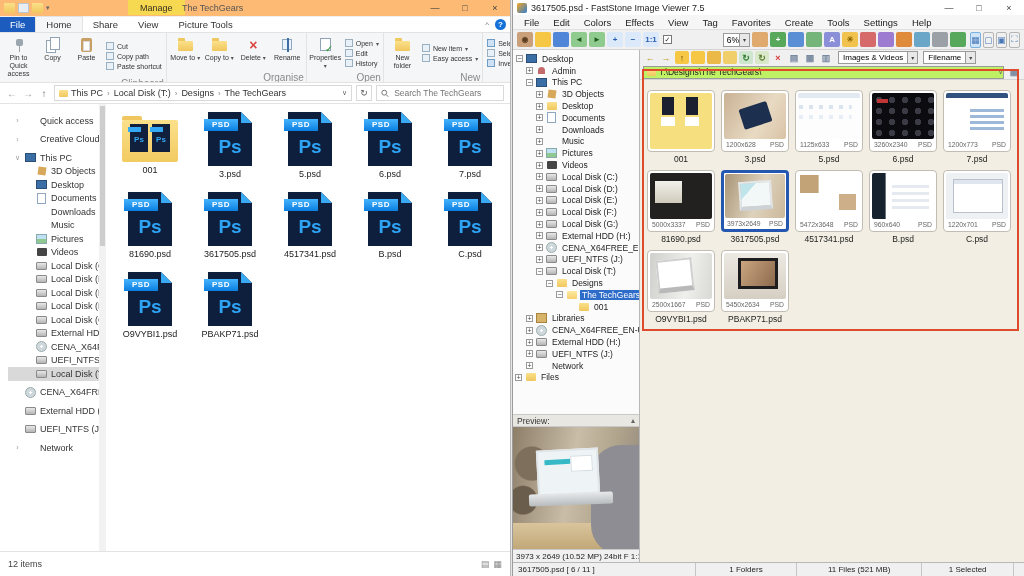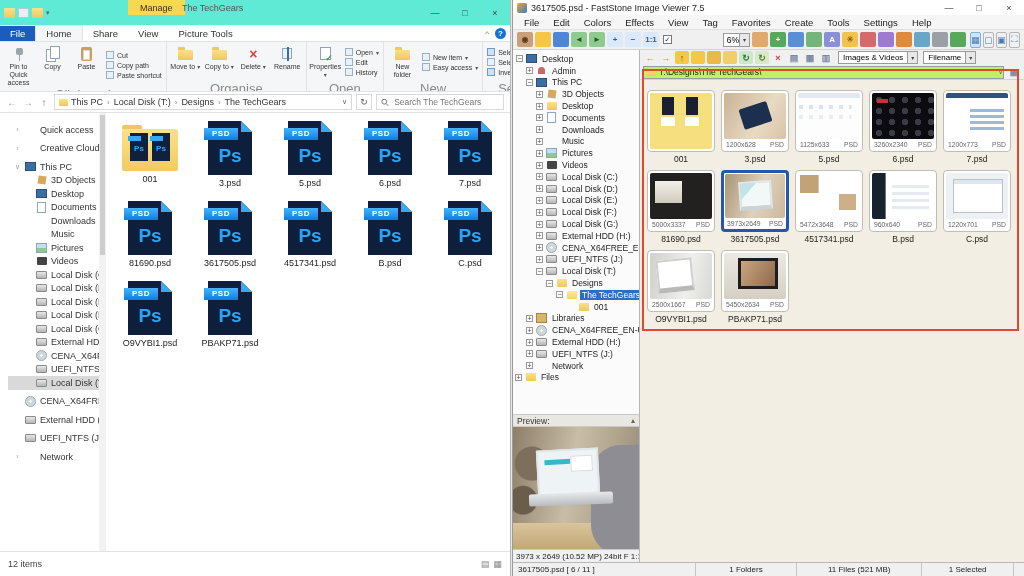--- a/index.html
+++ b/index.html
@@ -1,21 +1,21 @@
 <!DOCTYPE html>
 <html><head>
 <meta charset="utf-8">
 <style>
   html,body{margin:0;padding:0;background:#8b8f94;}
   *{box-sizing:border-box;font-family:"Liberation Sans",sans-serif;}
   #stage{position:relative;width:1024px;height:576px;overflow:hidden;background:#e8e8e8;}
 
   
   #explorer{position:absolute;left:0;top:0;width:511px;height:576px;background:#fff;border-right:1px solid #b8b8b8;display:flex;flex-direction:column;}
-  .x-titlebar{height:26px;background:#5eead4;display:flex;align-items:center;position:relative;border-bottom:1px solid #f0f0f0;}
+  .x-titlebar{height:17px;background:#fdba74;display:flex;align-items:center;position:relative;border-bottom:1px solid #f0f0f0;}
   .qat{display:flex;align-items:center;gap:3px;padding-left:4px;}
   .qico{width:11px;height:10px;background:linear-gradient(#fbe08a,#f0c75e);border-radius:1px;}
   .qico.alt{background:#e9eef5;border:1px solid #b9c6d2;}
   .qcaret{font-size:7px;color:#666;}
   .x-manage{position:absolute;left:128px;top:0;height:15px;padding:0 12px;background:#f7d851;color:#3b3320;font-size:9px;display:flex;align-items:center;}
   .x-wtitle{position:absolute;left:182px;top:0;height:15px;display:flex;align-items:center;font-size:9px;color:#555;}
   .wctrls{margin-left:auto;display:flex;height:100%;}
   .wc{width:30px;display:flex;align-items:center;justify-content:center;font-size:9px;color:#444;}
   .x-tabs{height:16px;display:flex;align-items:flex-end;border-bottom:1px solid #e3e3e3;background:#fff;position:relative;}
   .x-tab{padding:2px 10px 2px;font-size:9.5px;color:#333;}
@@ -24,21 +24,21 @@
   .tabs-right{position:absolute;right:4px;bottom:2px;display:flex;gap:6px;align-items:center;}
   .rib-collapse{font-size:8px;color:#777;}
   .helpq{width:11px;height:11px;border-radius:50%;background:#1471d8;color:#fff;font-size:8px;font-weight:bold;display:flex;align-items:center;justify-content:center;}
   .x-ribbon{height:50px;background:#f5f6f7;display:flex;border-bottom:1px solid #e3e3e3;overflow:hidden;}
   .rgroup{display:flex;flex-direction:column;border-right:1px solid #e3e3e3;padding:1px 2px 0;}
   .rrow{display:flex;flex:1;align-items:stretch;gap:1px;}
   .rbtn{width:33px;display:flex;flex-direction:column;align-items:center;padding-top:2px;gap:1px;}
   .rlabel{font-size:7px;color:#333;text-align:center;line-height:1.15;}
   .rcol{display:flex;flex-direction:column;justify-content:center;gap:2px;padding:0 2px;}
   .rsmall{display:flex;align-items:center;gap:3px;font-size:7px;color:#333;white-space:nowrap;}
-  .rgl{height:10px;font-size:13px;color:#8a8a8a;text-align:center;}
+  .rgl{height:10px;font-size:10px;color:#8a8a8a;text-align:right;}
   .rico{height:17px;display:flex;align-items:center;justify-content:center;}
   
   .pinp{position:relative;width:12px;height:14px;}
   .pinp::before{content:"";position:absolute;left:3px;top:1px;width:7px;height:7px;background:#9aa5ad;border-radius:2px;}
   .pinp::after{content:"";position:absolute;left:6px;top:8px;width:1.5px;height:6px;background:#9aa5ad;}
   .pgs{position:relative;width:14px;height:15px;}
   .pgs::before,.pgs::after{content:"";position:absolute;background:#fff;border:1px solid #90a4b5;width:8px;height:11px;}
   .pgs::before{left:0;top:3px;} .pgs::after{left:4px;top:0;}
   .clipb{width:11px;height:14px;background:#c8a065;border-radius:2px;position:relative;}
   .clipb::after{content:"";position:absolute;left:2px;top:3px;right:2px;bottom:1px;background:#fdfdfd;border:1px solid #d8d8d8;}

